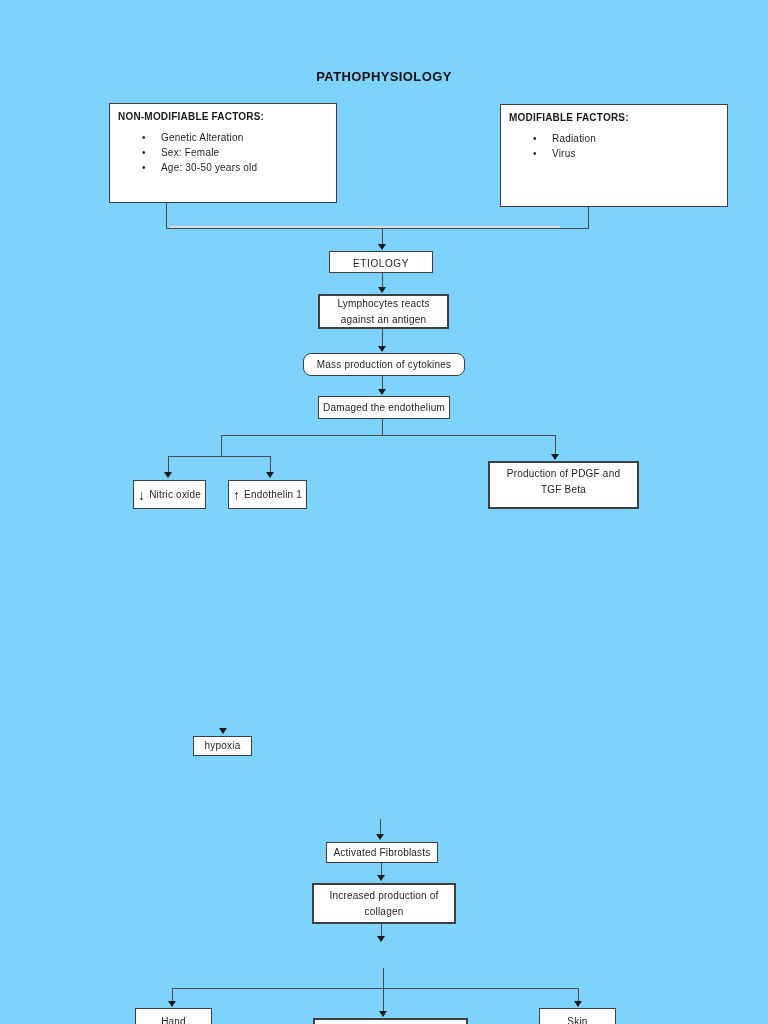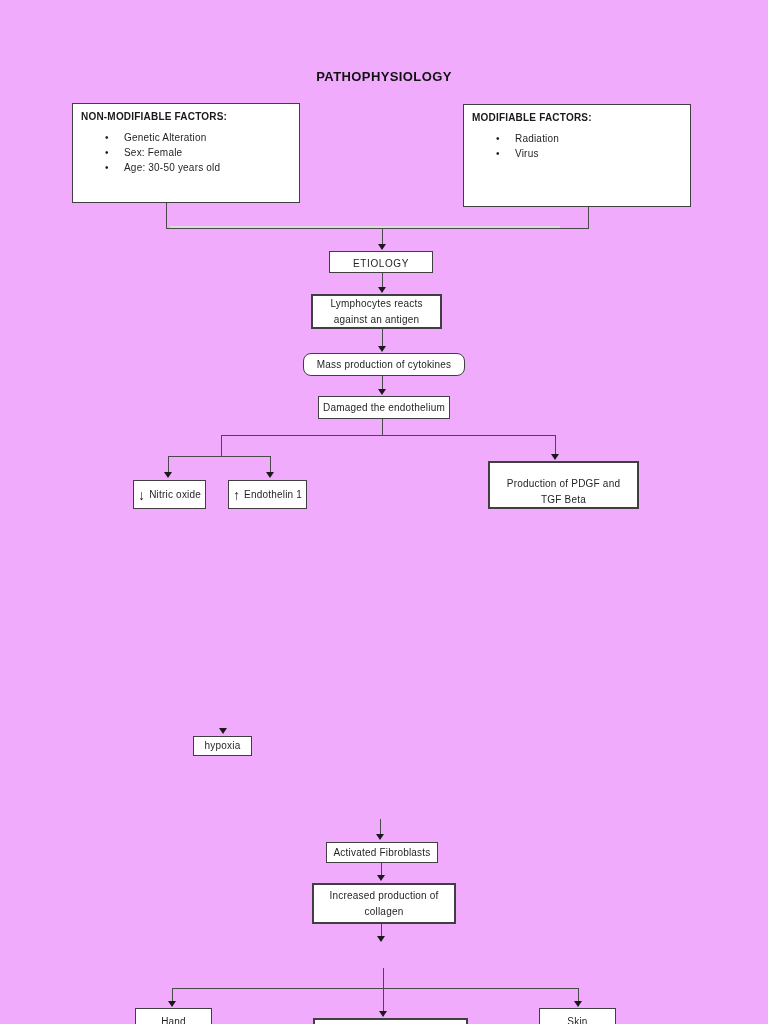--- a/index.html
+++ b/index.html
@@ -1,26 +1,26 @@
 <!DOCTYPE html>
 <html><head>
 <meta charset="utf-8">
 <style>
   html,body{margin:0;padding:0;background:#fff;}
-  #page{position:relative;width:768px;height:1024px;background:#f0abfc;overflow:hidden;
+  #page{position:relative;width:768px;height:1024px;background:#7dd3fc;overflow:hidden;
         font-family:"Liberation Sans", sans-serif;color:#1f1f1f;}
   .title{position:absolute;left:0;top:69px;width:768px;text-align:center;
          font-size:13px;font-weight:bold;letter-spacing:.4px;color:#111;}
   .box{position:absolute;border:1px solid #3f3f3f;background:#fff;display:flex;
        align-items:center;justify-content:center;text-align:center;
        font-size:10px;letter-spacing:.2px;line-height:1.6;box-sizing:border-box;}
   .thick{border-width:2px;}
   .toptext{align-items:flex-start;padding-top:3px;}
   .factors{position:absolute;border:1px solid #3f3f3f;background:#fff;box-sizing:border-box;
-           font-size:10px;letter-spacing:.2px;text-align:left;padding:7px 8px;}
+           font-size:10px;letter-spacing:.2px;text-align:left;padding:7px 8px;margin-left:37px;}
   .factors .hd{font-weight:bold;color:#1a1a1a;}
   .factors ul{list-style:none;margin:11px 0 0 0;padding:0 0 0 24px;}
   .factors li{display:flex;align-items:baseline;margin:0 0 5px 0;line-height:10px;}
   .factors li .dot{width:19px;font-size:10px;}
   .vl,.hl{position:absolute;background:#4a4a4a;}
   .vl{width:1px;} .hl{height:1px;}
   .vl2{width:2px;} .hl2{height:2px;}
   .ah{position:absolute;width:0;height:0;border-left:4px solid transparent;
       border-right:4px solid transparent;border-top:6px solid #1a1a1a;}
   .updn{font-size:14px;line-height:10px;margin-right:4px;}
@@ -77,21 +77,21 @@
   <div class="vl" style="left:382px;top:228px;height:18px;"></div>
   <div class="ah" style="left:378px;top:244px;"></div>
 
   <div class="box" style="left:329px;top:251px;width:104px;height:22px;letter-spacing:.6px;align-items:flex-end;">
     <span>ETIOLOGY</span>
   </div>
 
   <div class="vl" style="left:382px;top:273px;height:15px;"></div>
   <div class="ah" style="left:378px;top:287px;"></div>
 
-  <div class="box thick" style="left:311px;top:294px;width:131px;height:35px;padding:0 10px;">
+  <div class="box thick" style="left:318px;top:294px;width:131px;height:35px;padding:0 10px;">
     <span>Lymphocytes reacts against an antigen</span>
   </div>
 
   <div class="vl" style="left:382px;top:329px;height:18px;"></div>
   <div class="ah" style="left:378px;top:346px;"></div>
 
   <div class="box" style="left:303px;top:353px;width:162px;height:23px;border-radius:8px;">
     <span>Mass production of cytokines</span>
   </div>
 
@@ -116,21 +116,21 @@
   <div class="box" style="left:133px;top:480px;width:73px;height:29px;">
     <span class="updn">↓</span>
     <span>Nitric oxide</span>
   </div>
 
   <div class="box" style="left:228px;top:480px;width:79px;height:29px;">
     <span class="updn">↑</span>
     <span>Endothelin 1</span>
   </div>
 
-  <div class="box thick toptext" style="left:488px;top:461px;width:151px;height:48px;padding:13px 10px 0 10px;">
+  <div class="box thick toptext" style="left:488px;top:461px;width:151px;height:48px;padding:3px 10px 0 10px;">
     <span>Production of PDGF and TGF Beta</span>
   </div>
 
   <div class="vl2" style="left:172px;top:664px;height:49px;"></div>
   <div class="vl2" style="left:272px;top:664px;height:49px;"></div>
   <div class="hl2" style="left:172px;top:712px;width:102px;"></div>
   <div class="vl2" style="left:222px;top:714px;height:15px;"></div>
   <div class="ah" style="left:219px;top:728px;"></div>
 
   <div class="box" style="left:193px;top:736px;width:59px;height:20px;">

